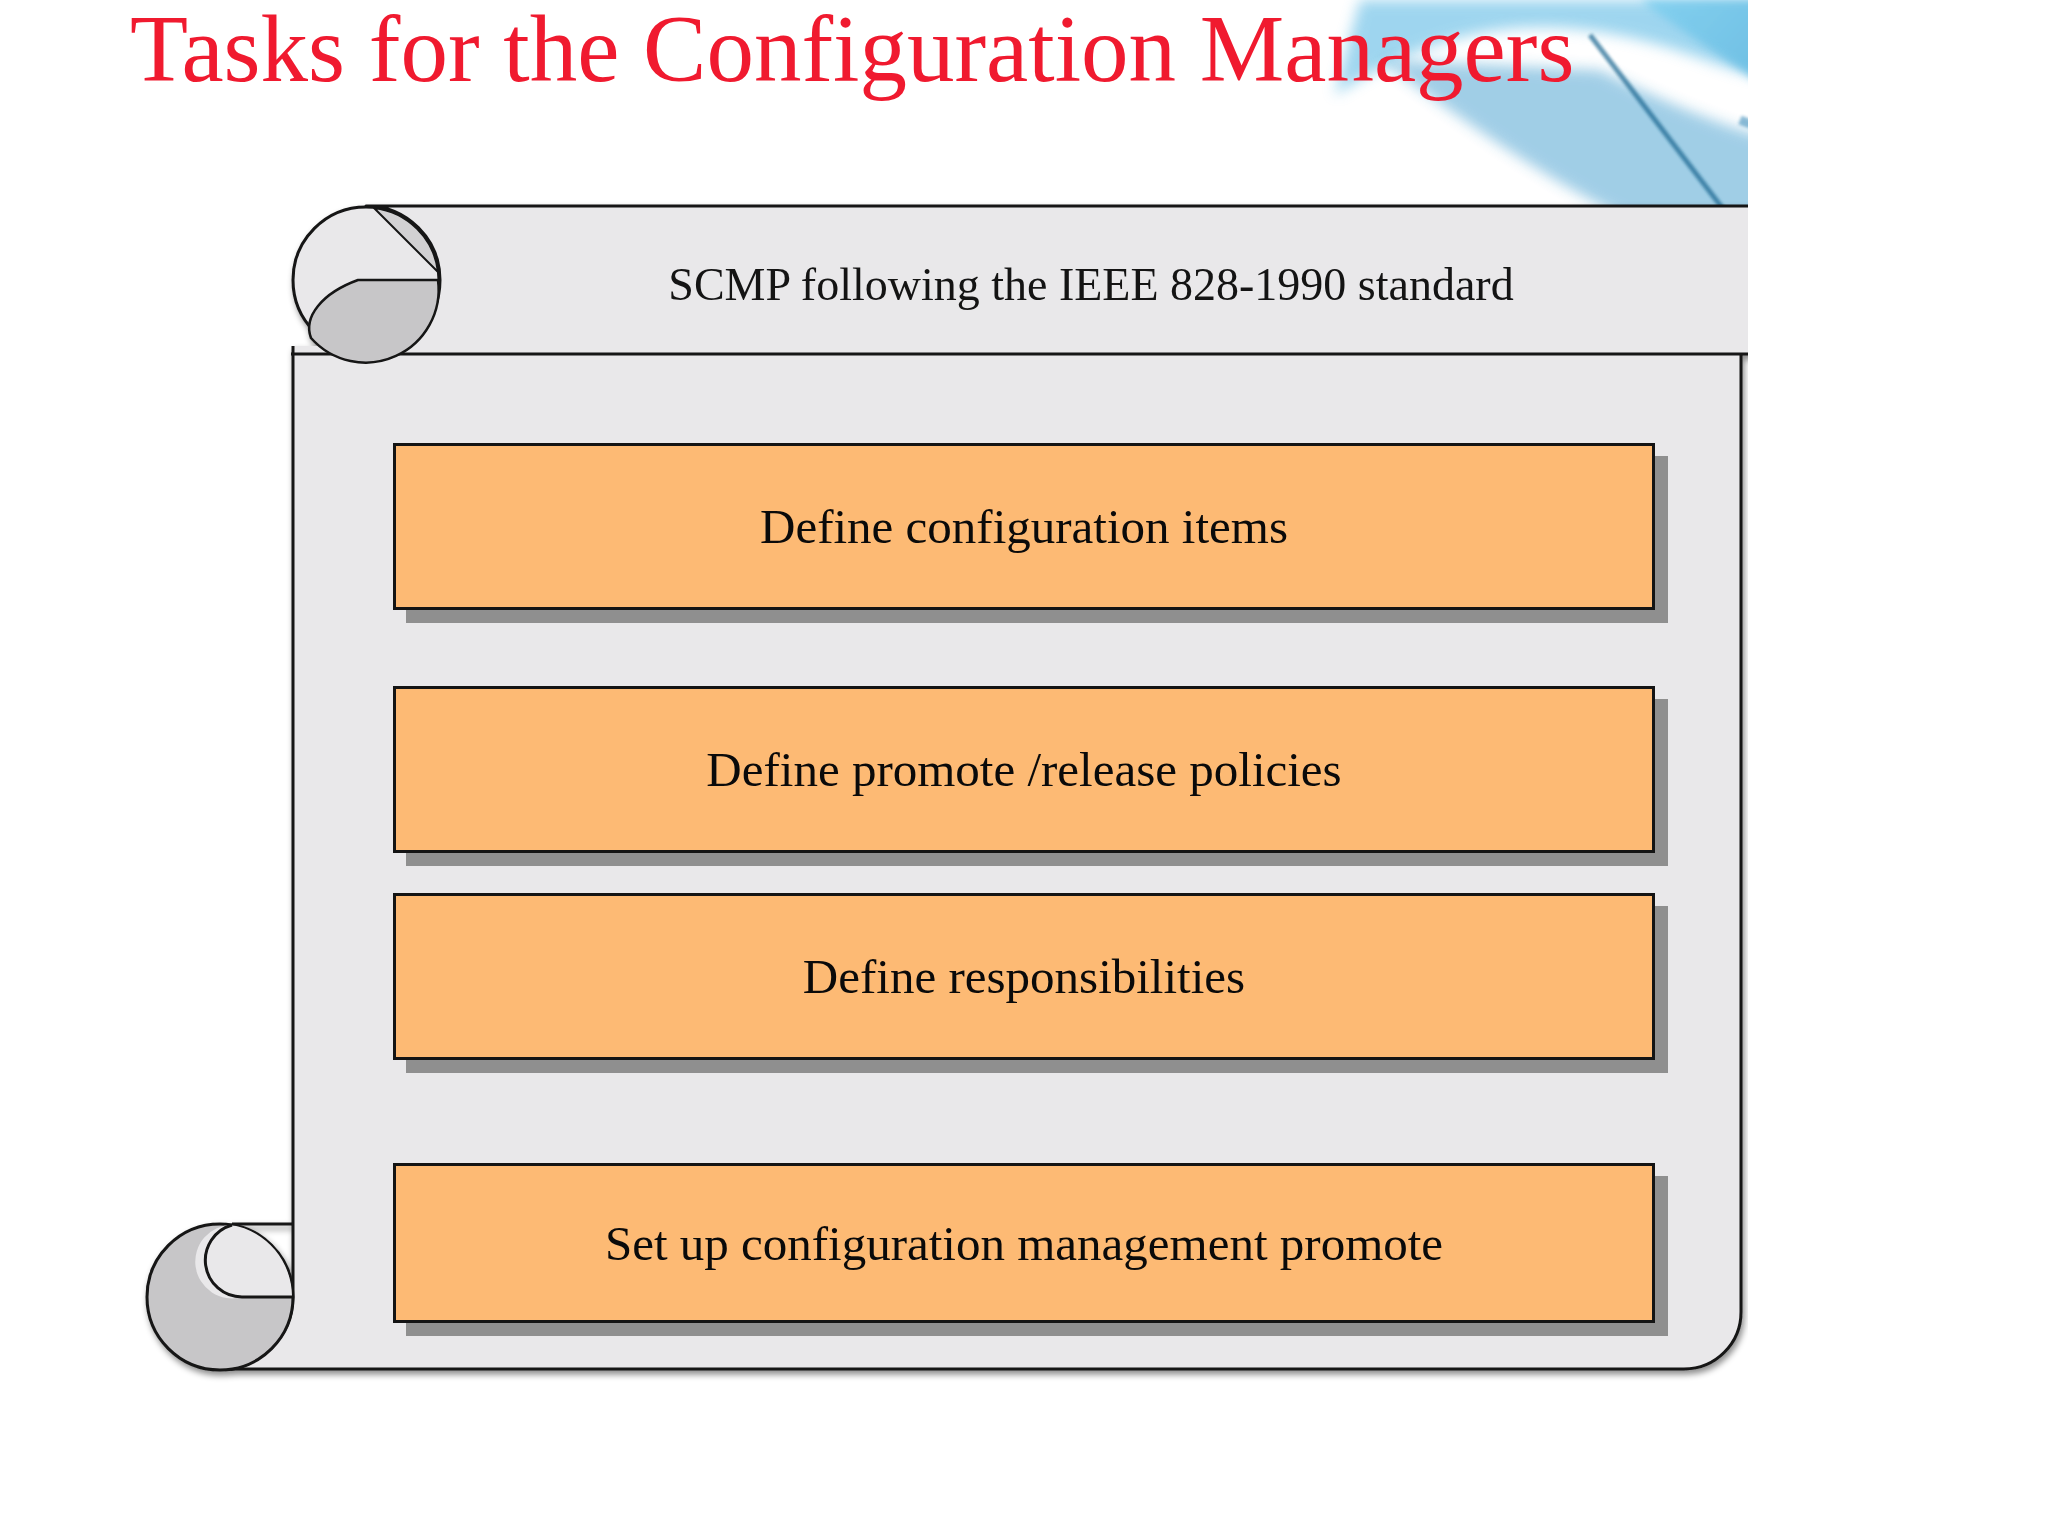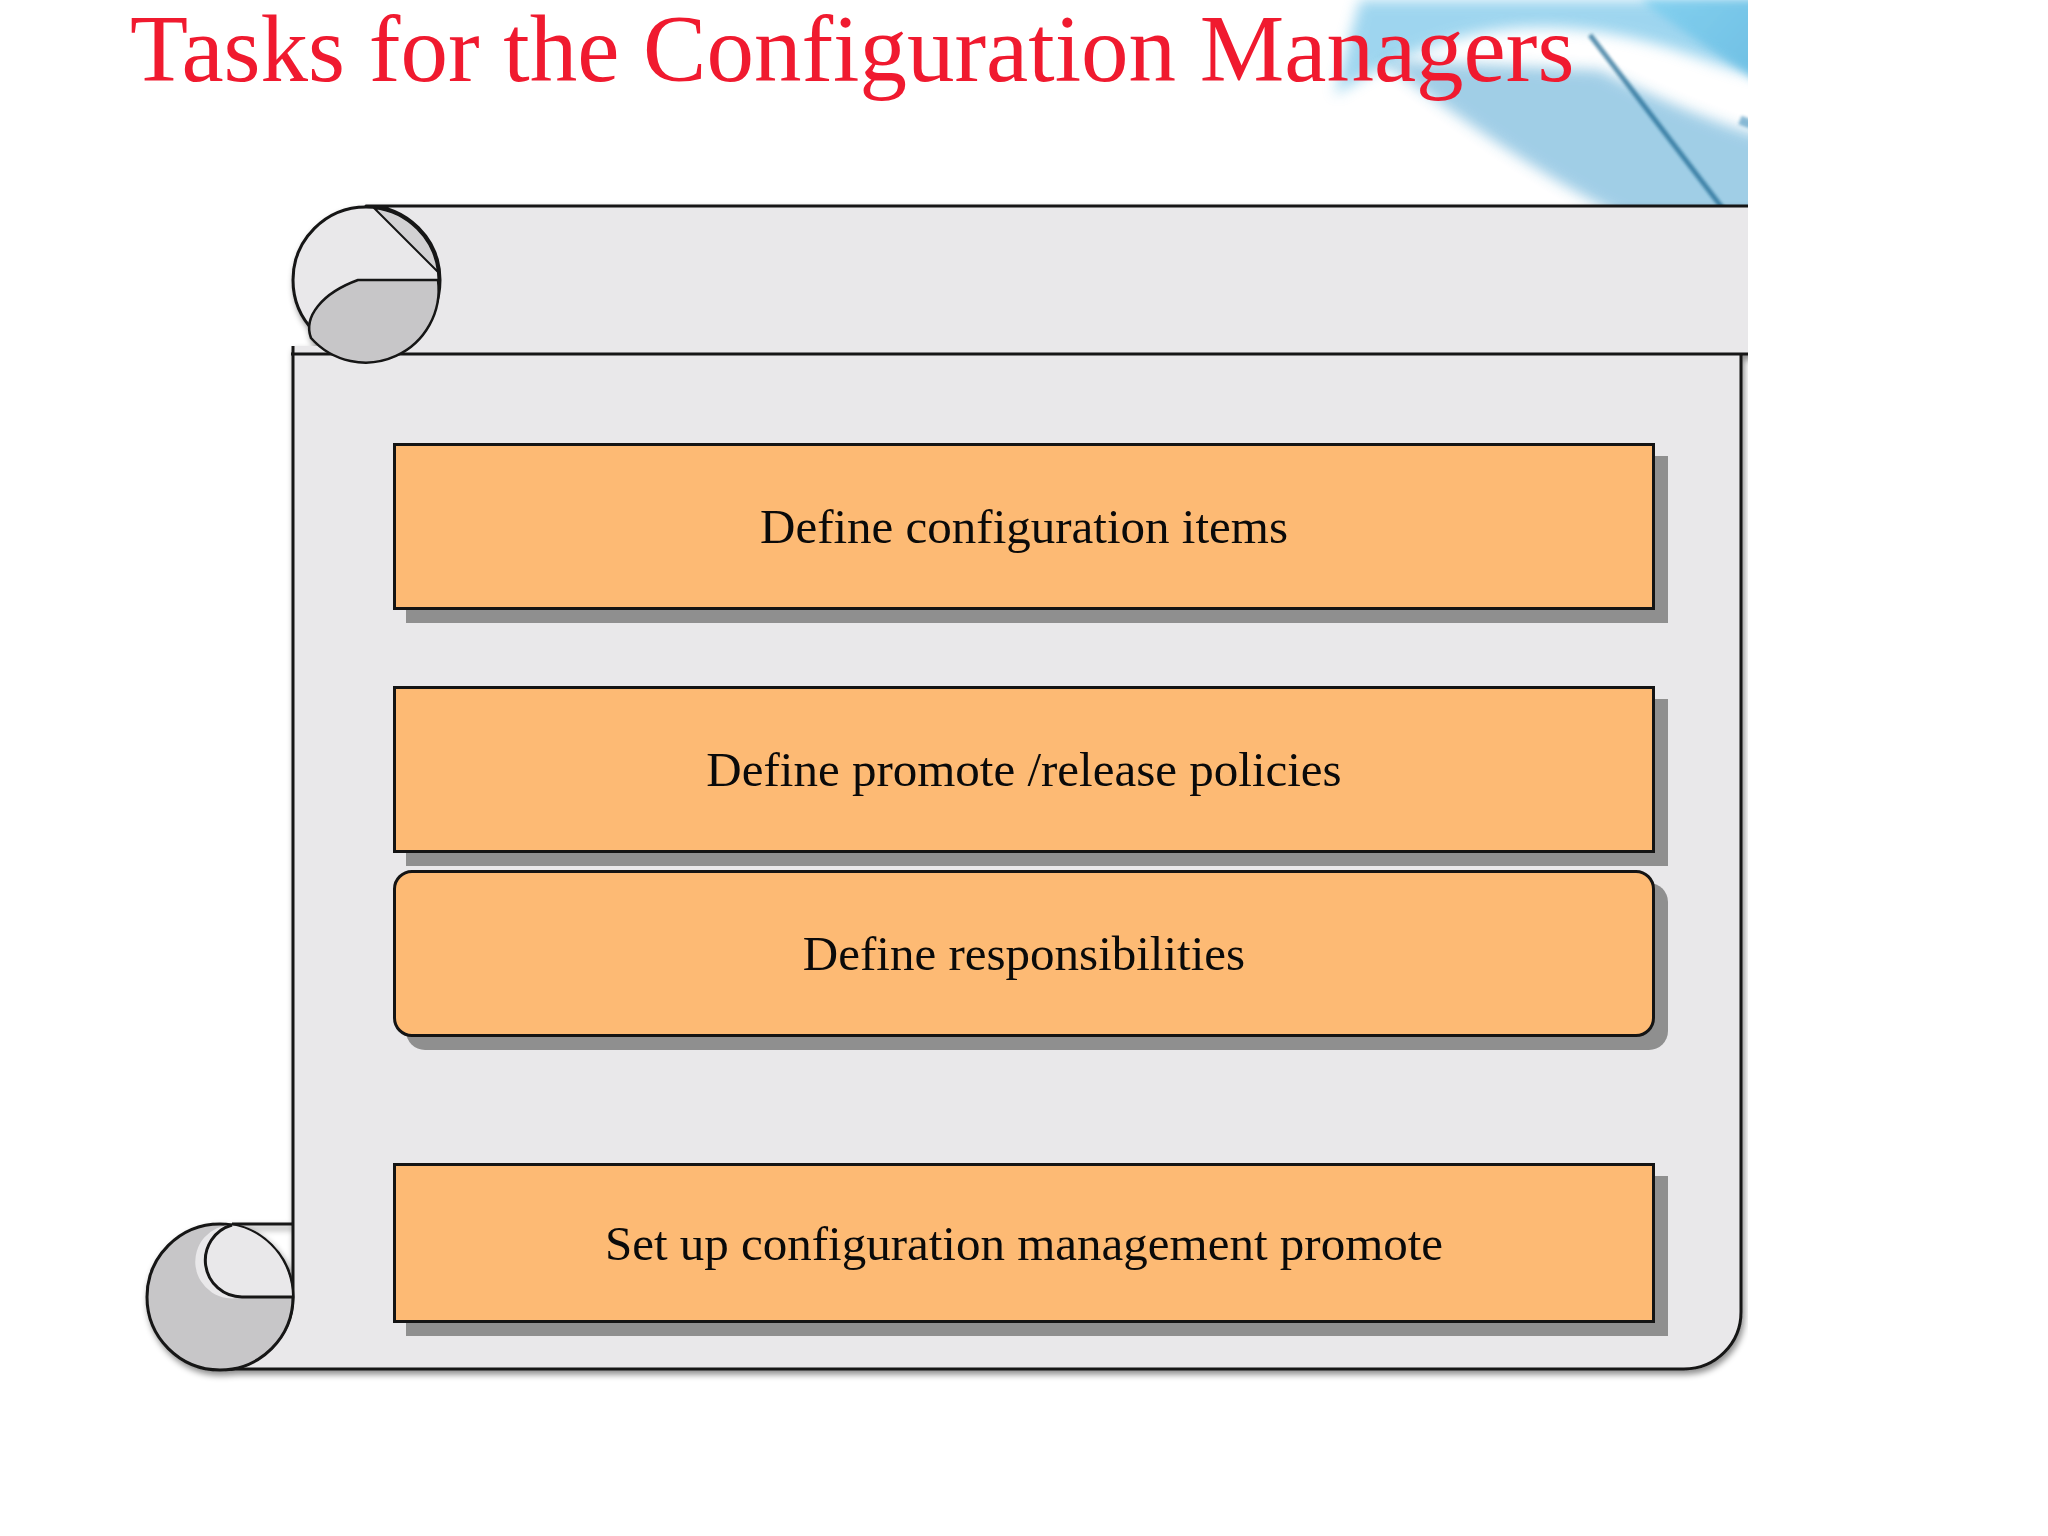--- a/index.html
+++ b/index.html
@@ -42,21 +42,21 @@
     box-shadow:13px 13px 0 0 #8F8F8F;
     display:flex;align-items:center;justify-content:center;
     z-index:4;
     box-sizing:border-box;
   }
   .task-box .label{
     font-size:49px;color:#0a0a0a;text-align:center;
   }
   .t1{top:443px;}
   .t2{top:686px;}
-  .t3{top:870px;border-radius:19px;}
+  .t3{top:893px;}
   .t4{top:1163px;height:160px;}
   .page-number{
     position:absolute;
     left:1780px;top:1428px;
     width:60px;
     font-size:30px;color:#222222;
     z-index:4;
   }
 </style>
 </head>
@@ -125,20 +125,21 @@
 
       <g>
         <circle cx="220" cy="1297" r="73" fill="#C7C6C8" stroke="#141414" stroke-width="3"></circle>
         <path d="M 232 1225 A 73 73 0 0 1 292 1297 L 242 1297 A 36.7 36.7 0 1 1 232 1225 Z" fill="#E9E8EA"></path>
         <path d="M 242 1297 A 36.7 36.7 0 0 1 232 1225" fill="none" stroke="#141414" stroke-width="3"></path>
         <path d="M 242 1297 L 293 1297 M 232 1224 L 293 1224" stroke="#141414" stroke-width="3"></path>
       </g>
     </g>
   </svg>
 
+  <div class="banner-text">SCMP following the IEEE 828-1990 standard</div>
 
   <div class="task-box t1">
     <span class="label">Define configuration items</span>
   </div>
   <div class="task-box t2">
     <span class="label">Define promote /release policies</span>
   </div>
   <div class="task-box t3">
     <span class="label">Define responsibilities</span>
   </div>

